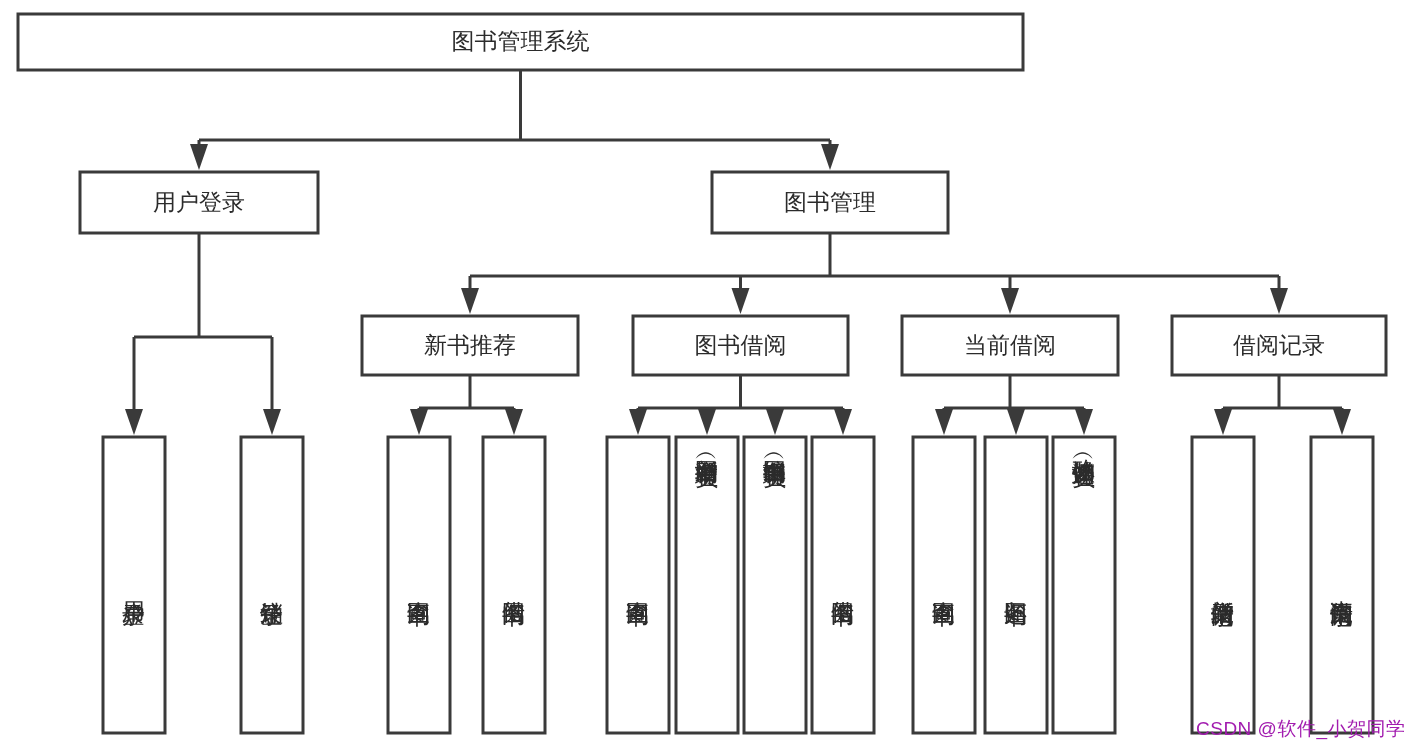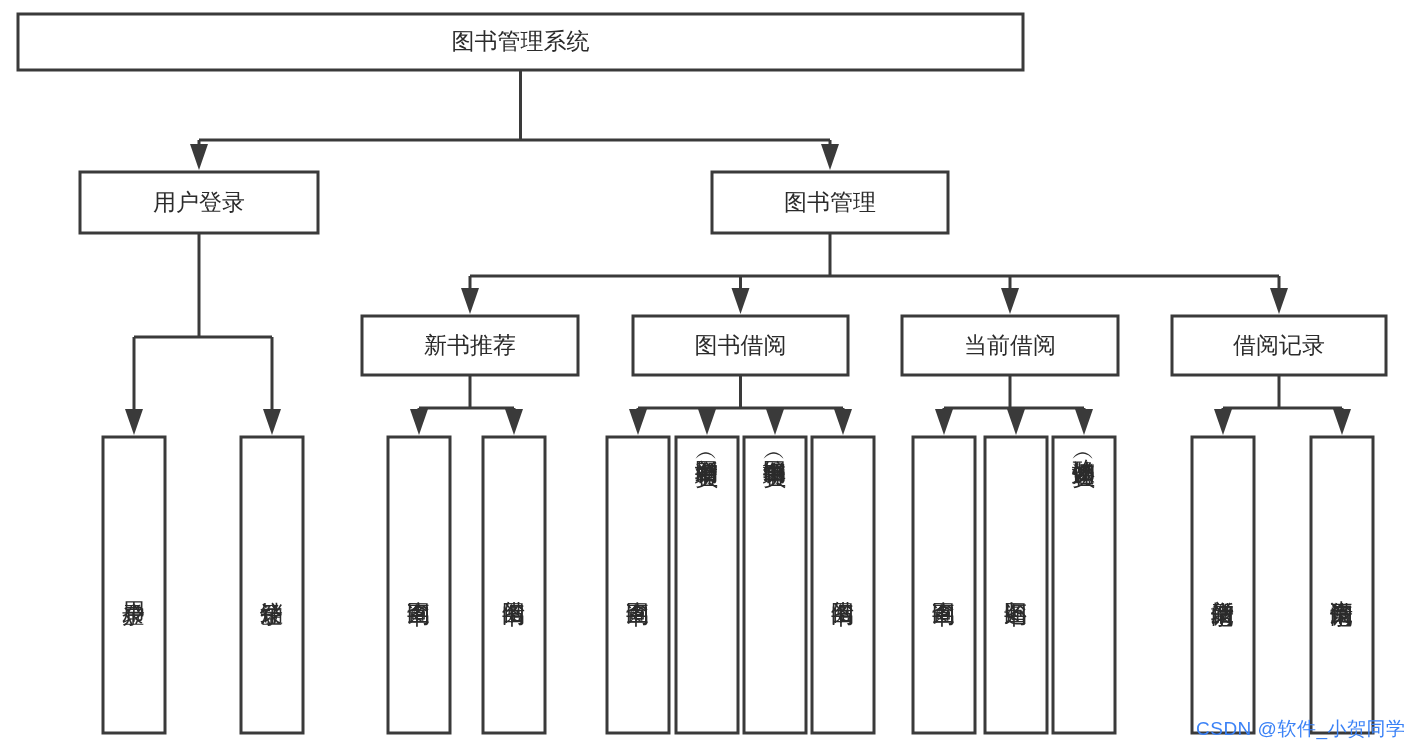--- a/index.html
+++ b/index.html
@@ -70,21 +70,21 @@
     font-size: 23px;
     line-height: 1.22;
     color: #2b2b2b;
     letter-spacing: 1px;
     white-space: nowrap;
   }
   .watermark {
     position: absolute;
     font-family: "Liberation Sans", "DejaVu Sans", sans-serif;
     font-size: 19px;
-    color: #3b82f6;
+    color: #a21caf;
     white-space: nowrap;
     letter-spacing: 0.5px;
   }
 </style>
 </head>
 <body>
 
 <div id="diagram-root">
   <svg class="diagram-canvas" viewBox="0 0 1405 747" preserveAspectRatio="none">
     <g id="edge-layer">

